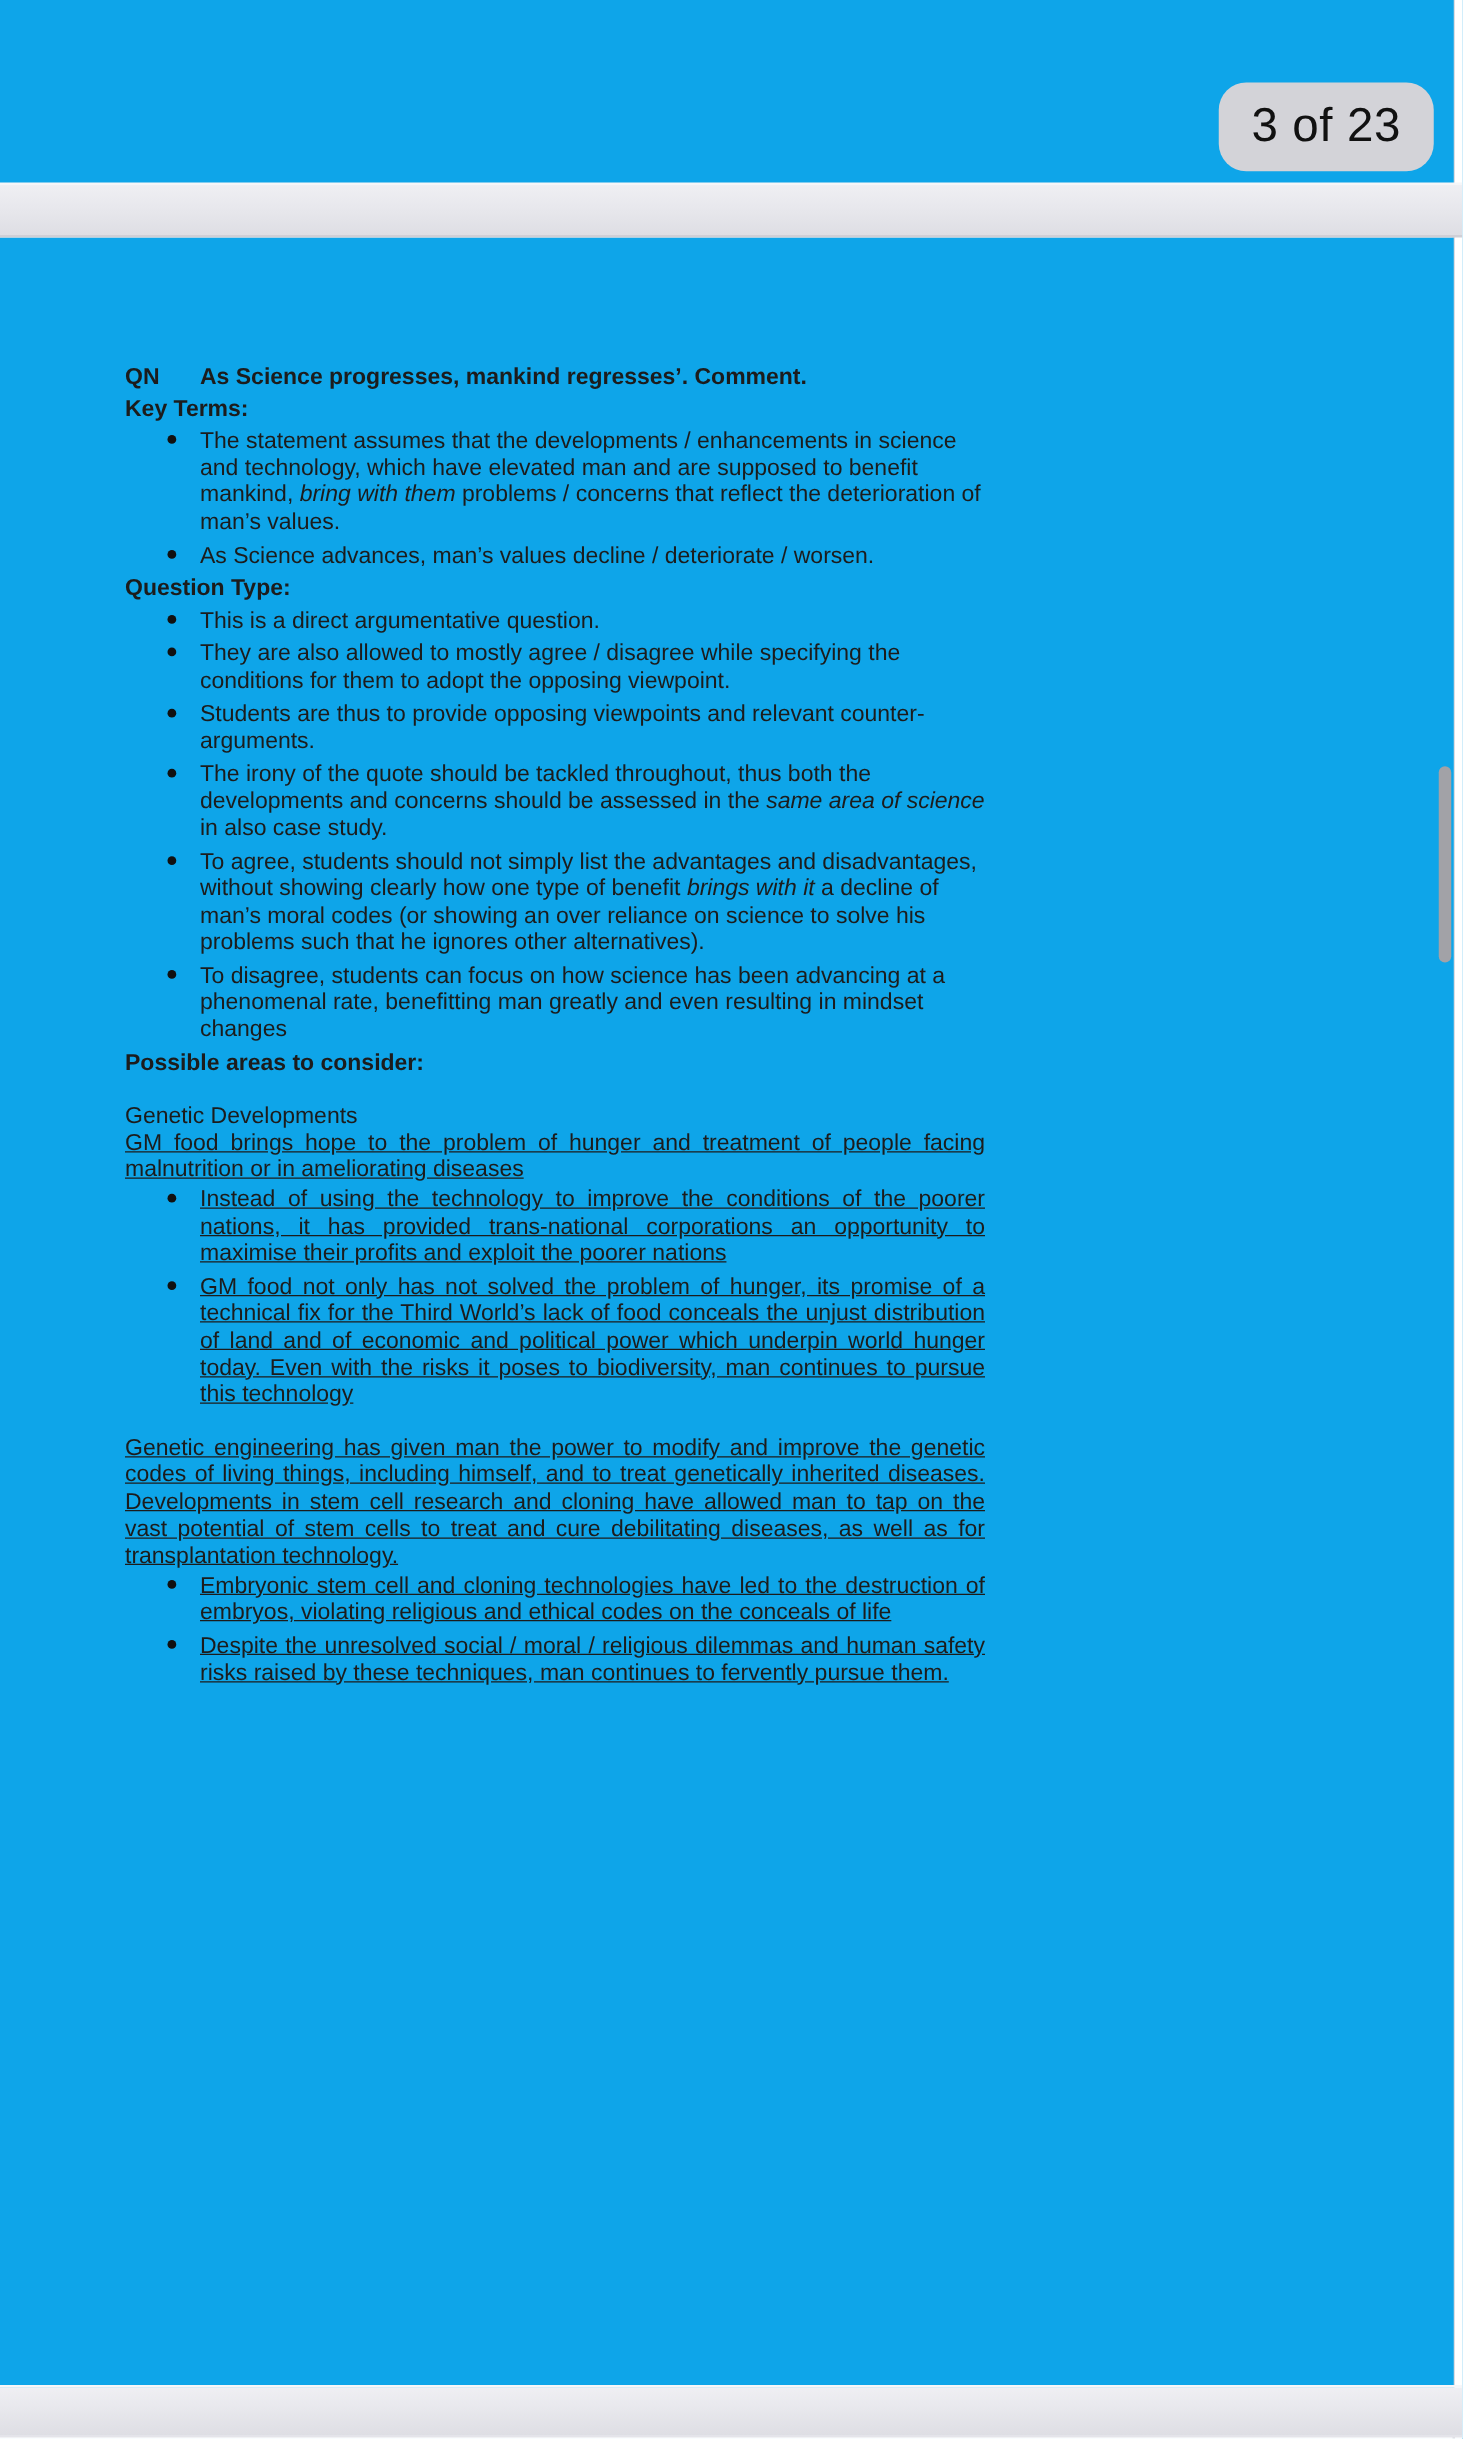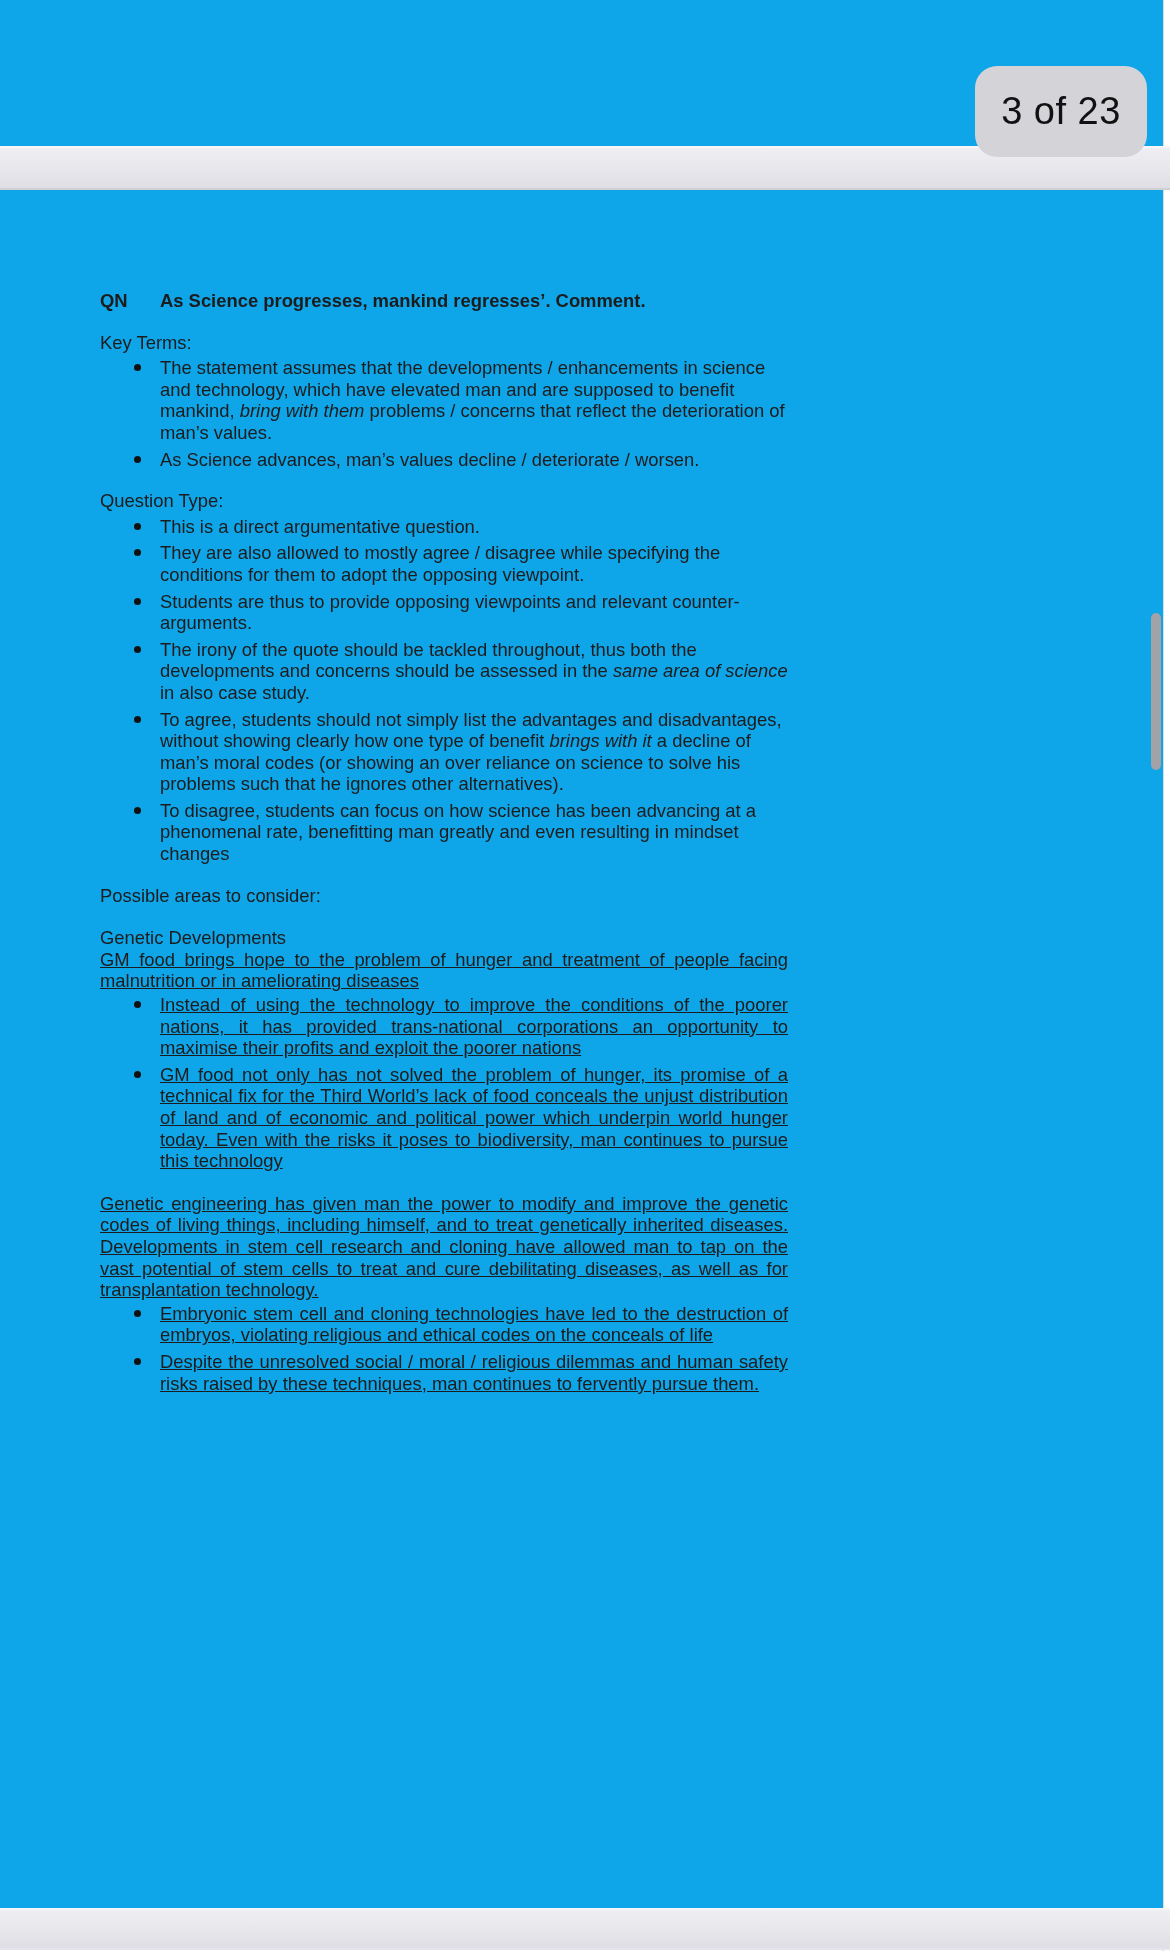--- a/index.html
+++ b/index.html
@@ -34,21 +34,21 @@
     z-index: 3;
   }
   .gap-top { top: 146px; }
   .gap-bottom { top: 1908px; height: 38px; border-bottom: 2px solid #e4e4ea; }
   
   .page-pill {
     position: absolute;
     top: 66px;
     left: 975px;
     width: 172px;
-    height: 91px;
+    height: 71px;
     border-radius: 22px;
     display: flex;
     align-items: center;
     justify-content: center;
     font-size: 38px;
     letter-spacing: 0.5px;
     color: #111;
     z-index: 5;
   }
   
@@ -64,21 +64,21 @@
   
   .doc-content {
     position: relative;
     padding: 100px 0 0 100px;
     width: 688px;
     font-size: 18.4px;
     line-height: 21.6px;
   }
   .doc-title { display: flex; font-weight: bold; margin: 0; }
   .doc-title .title-label { width: 60px; flex: none; }
-  .doc-heading { font-weight: normal; margin: 20px 0 4px 0; font-size: inherit; }
+  .doc-heading { font-weight: bold; margin: 4px 0 4px 0; font-size: inherit; }
   .doc-para { margin: 0; }
   .gap-before { margin-top: 21px; }
   .justify { text-align: justify; text-decoration: underline; }
   .doc-list { margin-top: 2px; }
   .doc-bullet { position: relative; padding-left: 60px; margin-bottom: 5px; }
   .bullet-dot {
     position: absolute;
     left: 34px; top: 7px;
     width: 7px; height: 7px;
     border-radius: 50%;

